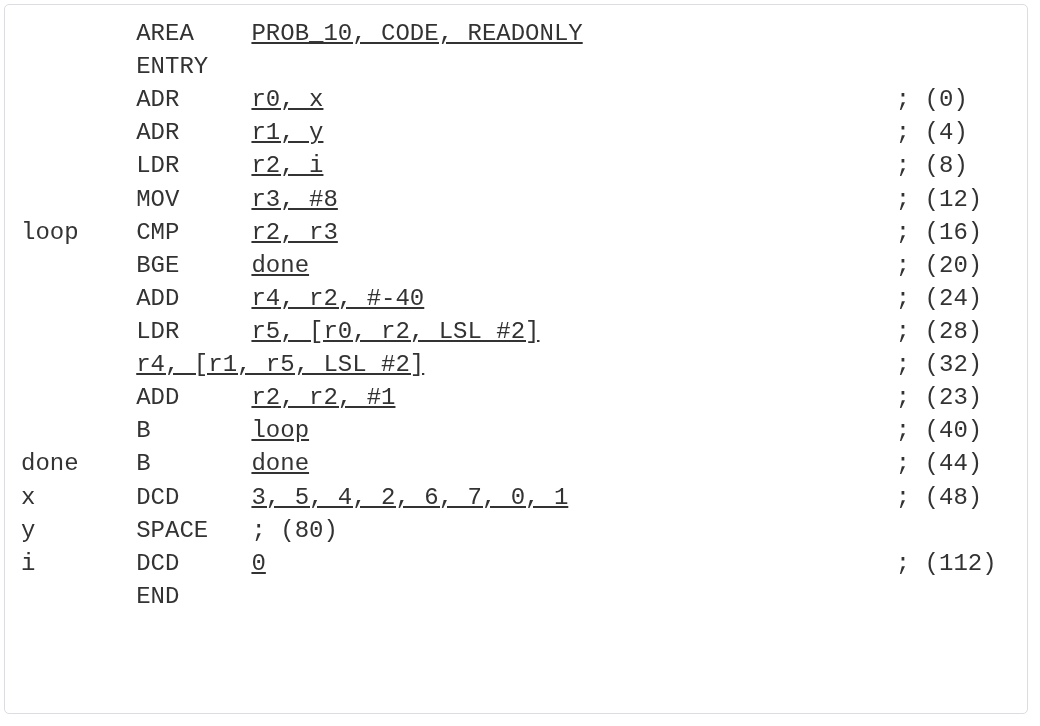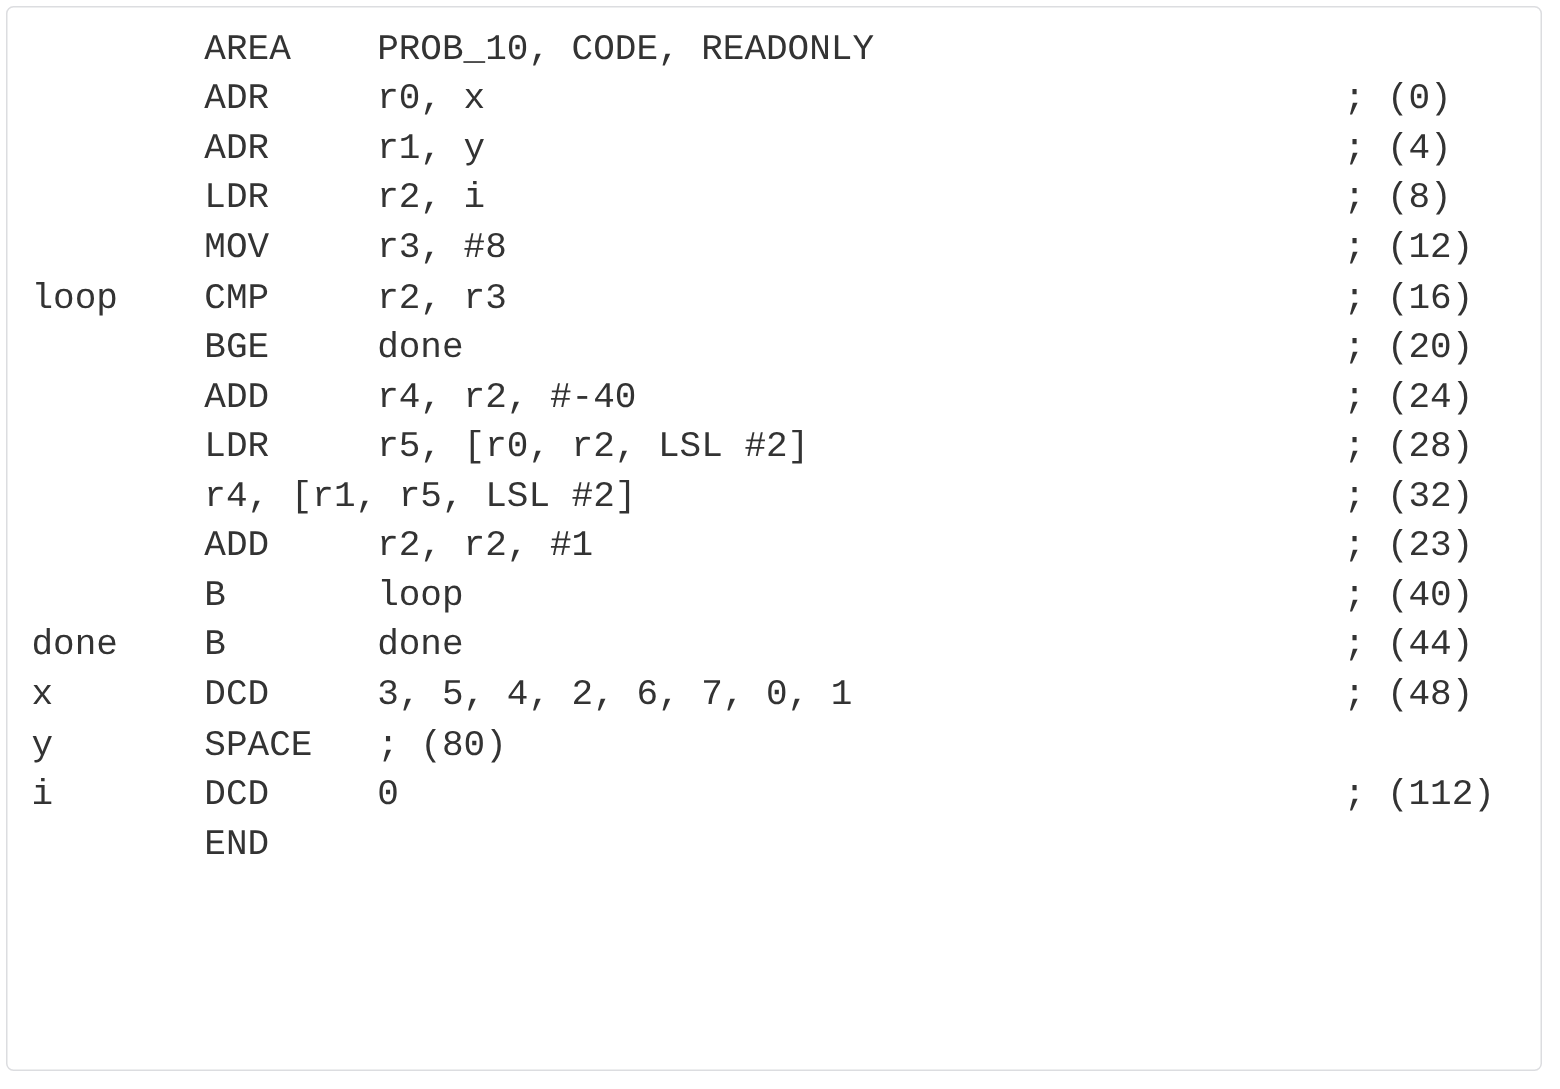--- a/index.html
+++ b/index.html
@@ -29,35 +29,42 @@
       width: 8ch;
       flex-shrink: 0;
     }
     .col-op {
       width: 8ch;
       flex-shrink: 0;
     }
     .col-args {
       flex: 1;
       min-width: 0;
+      text-decoration: underline;
     }
     .col-comment {
       width: 8ch;
       flex-shrink: 0;
       text-align: left;
     }
   </style>
 </head>
 <body>
 
 <div class="code-block">
   <div class="line">
     <span class="col-label"></span>
     <span class="col-op">AREA</span>
     <span class="col-args">PROB_10, CODE, READONLY</span>
+    <span class="col-comment"></span>
+  </div>
+  <div class="line">
+    <span class="col-label"></span>
+    <span class="col-op">ENTRY</span>
+    <span class="col-args"></span>
     <span class="col-comment"></span>
   </div>
   <div class="line">
     <span class="col-label"></span>
     <span class="col-op">ADR</span>
     <span class="col-args">r0, x</span>
     <span class="col-comment">; (0)</span>
   </div>
   <div class="line">
     <span class="col-label"></span>

